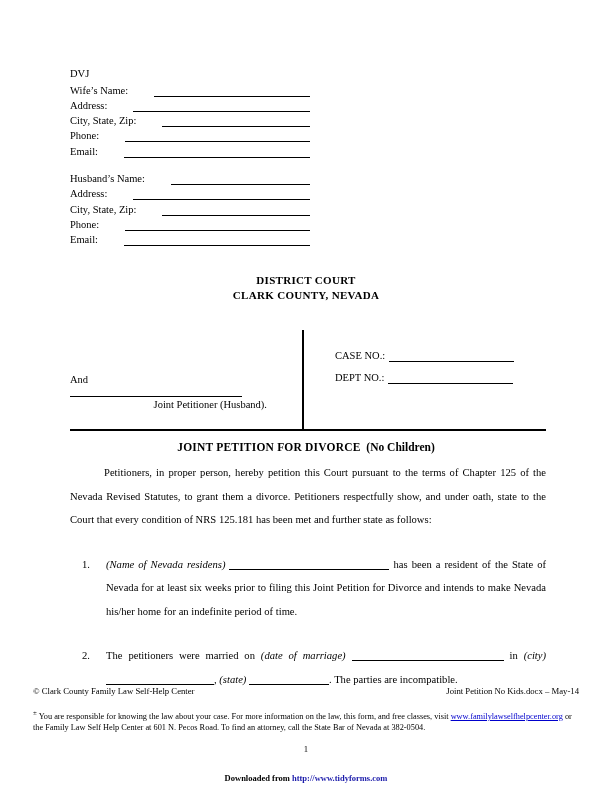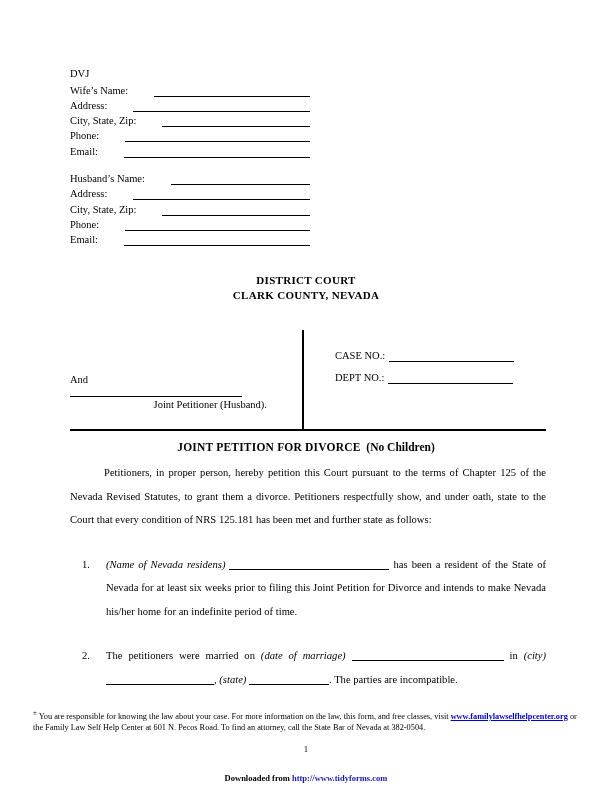--- a/index.html
+++ b/index.html
@@ -226,21 +226,20 @@
     line-height: 11.3px;
     text-align: left;
   }
   .footnote .sup {
     font-size: 7px;
     vertical-align: super;
   }
   .footnote a, .link {
     color: #0000cc;
     text-decoration: underline;
-    font-weight: bold;
   }
   .pagenum {
     position: absolute;
     left: 0;
     top: 744px;
     width: 612px;
     text-align: center;
     font-size: 8.7px;
     line-height: 11px;
   }
@@ -366,20 +365,24 @@
         <span>in</span>
         <span class="it">(city)</span>
         <span class="ul-fill w-city"></span><span>,</span>
         <span class="it">(state)</span>
         <span class="ul-fill w-state"></span><span>.  The parties are incompatible.</span>
       </li>
 
     </ol>
   </div>
 
+  <div class="footer-line">
+    <span>© Clark County Family Law Self-Help Center</span>
+    <span>Joint Petition No Kids.docx – May-14</span>
+  </div>
 
   <div class="footnote">
     <span class="sup">±</span>
     <span>You are responsible for knowing the law about your case.  For more information on the law, this form, and free classes, visit</span>
     <span class="link">www.familylawselfhelpcenter.org</span>
     <span>or the Family Law Self Help Center at 601 N. Pecos Road.  To find an attorney, call the State Bar of Nevada at 382-0504.</span>
   </div>
 
   <div class="pagenum">1</div>
 

